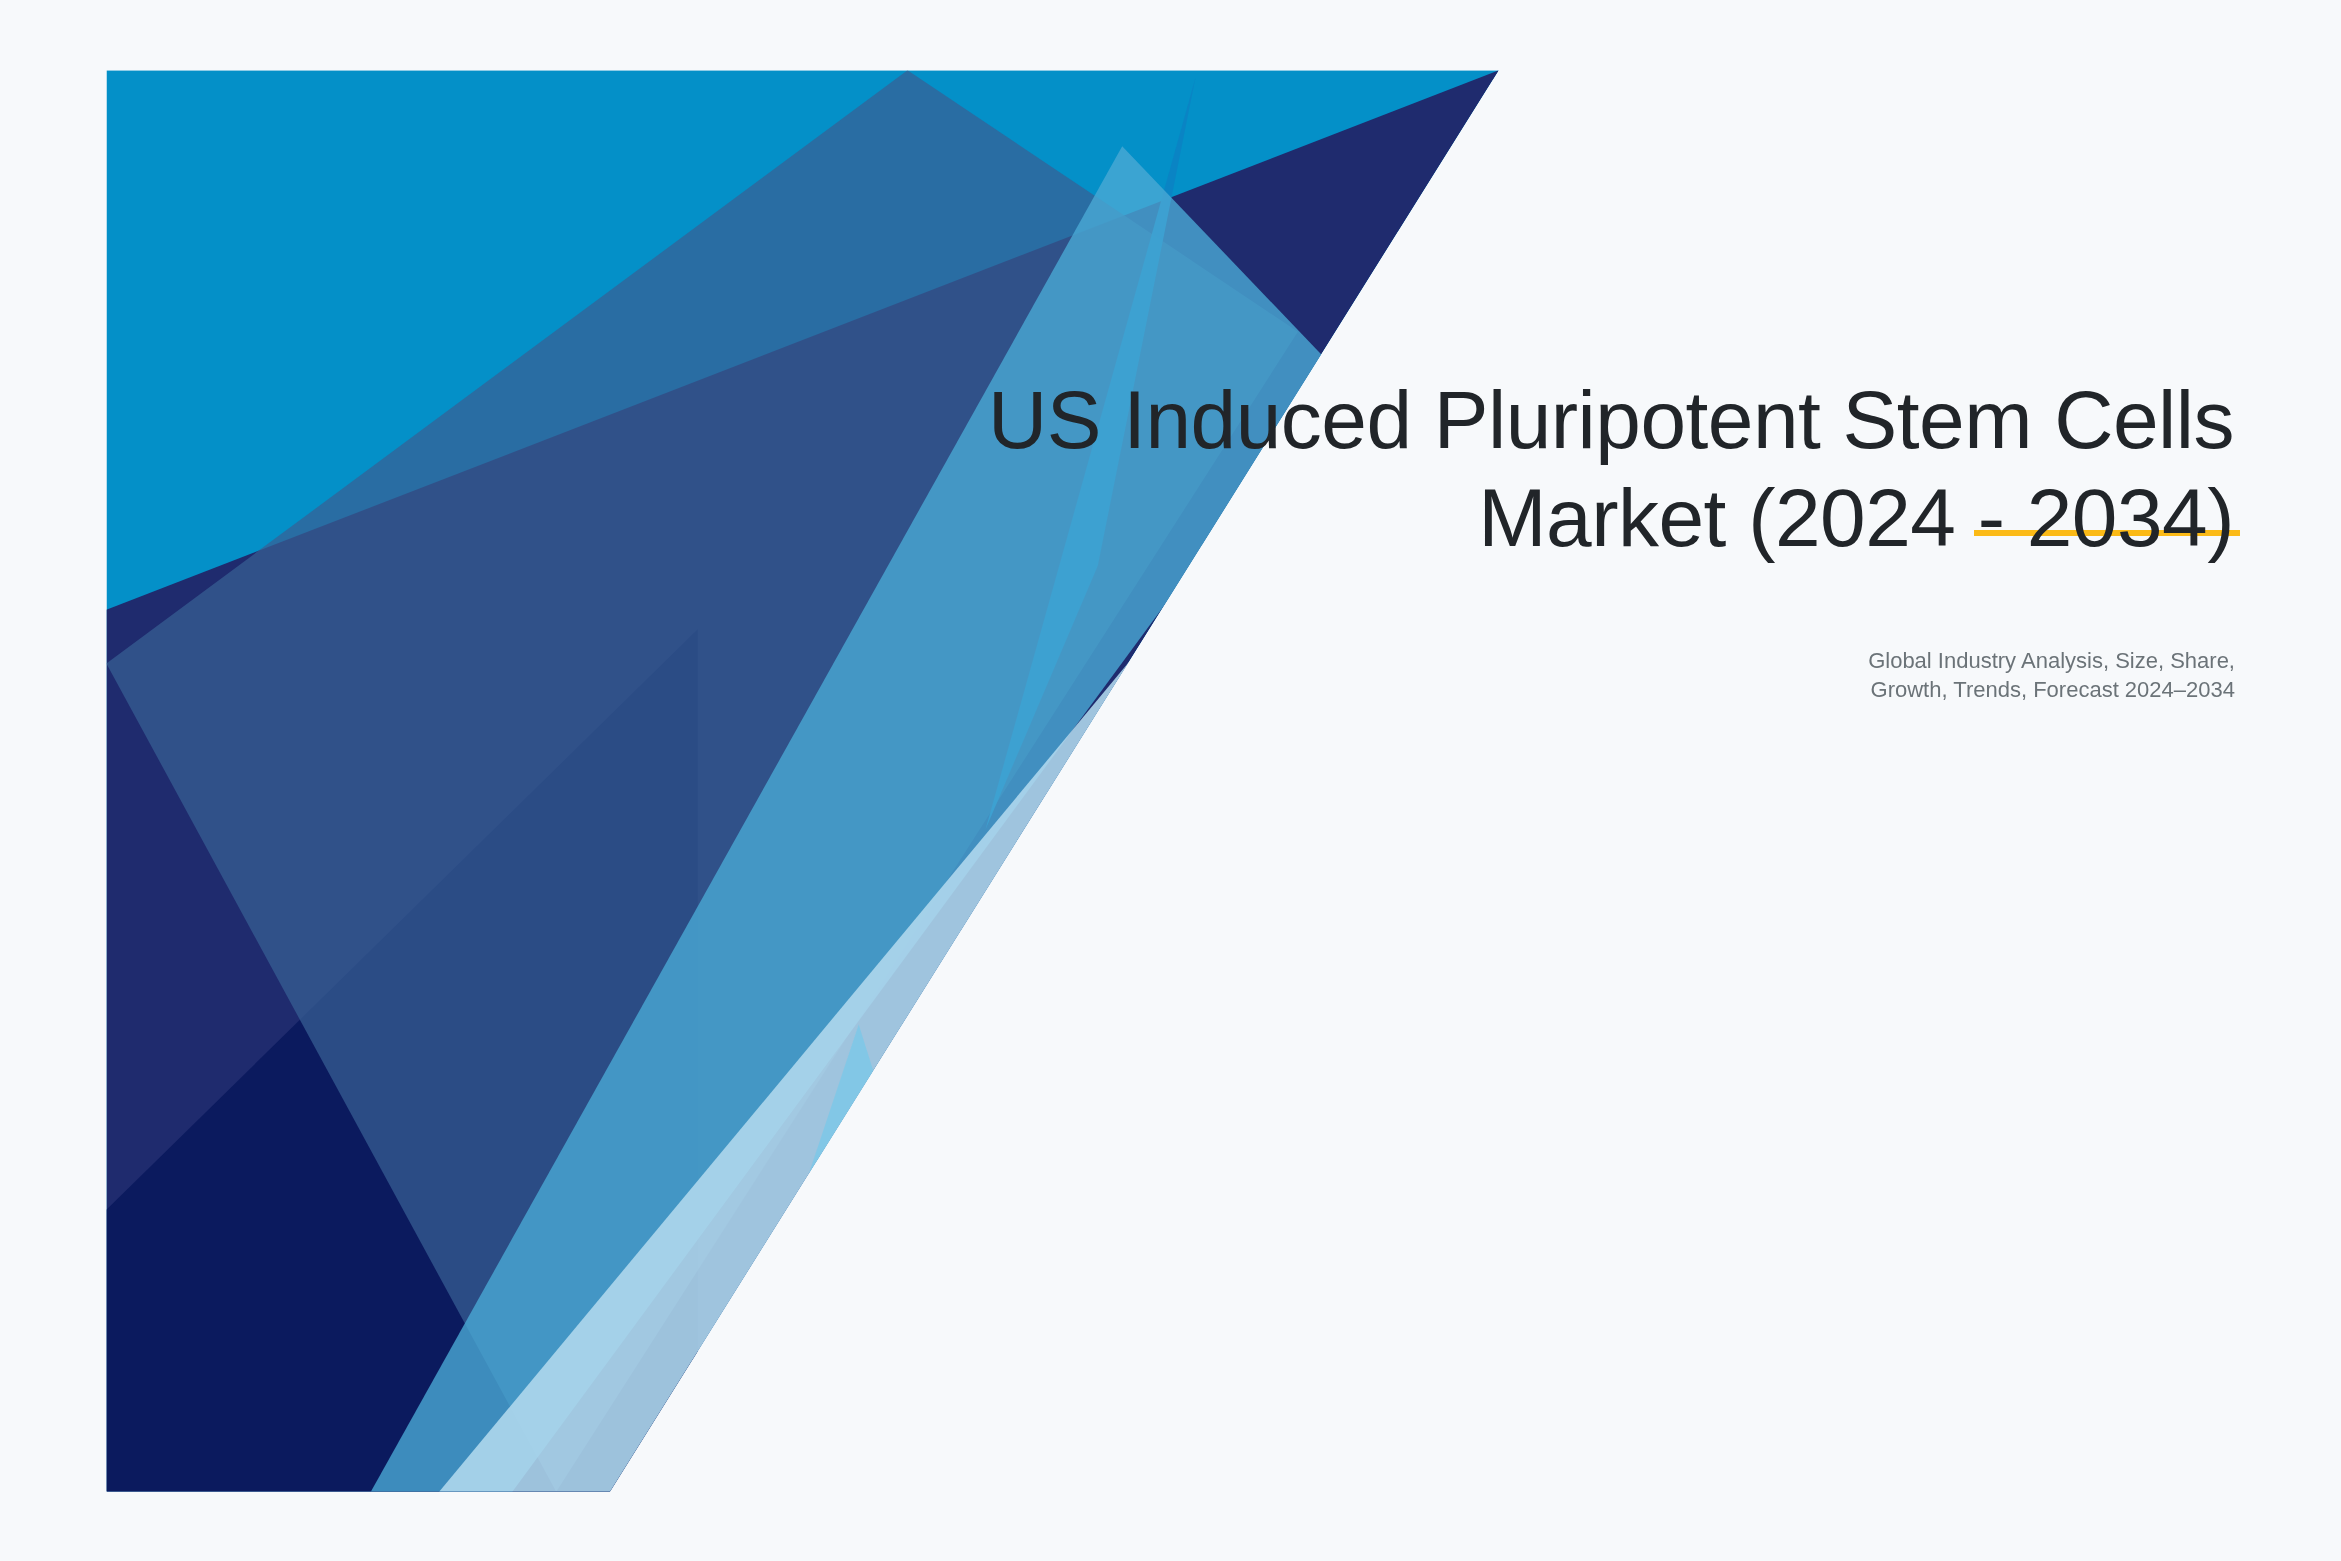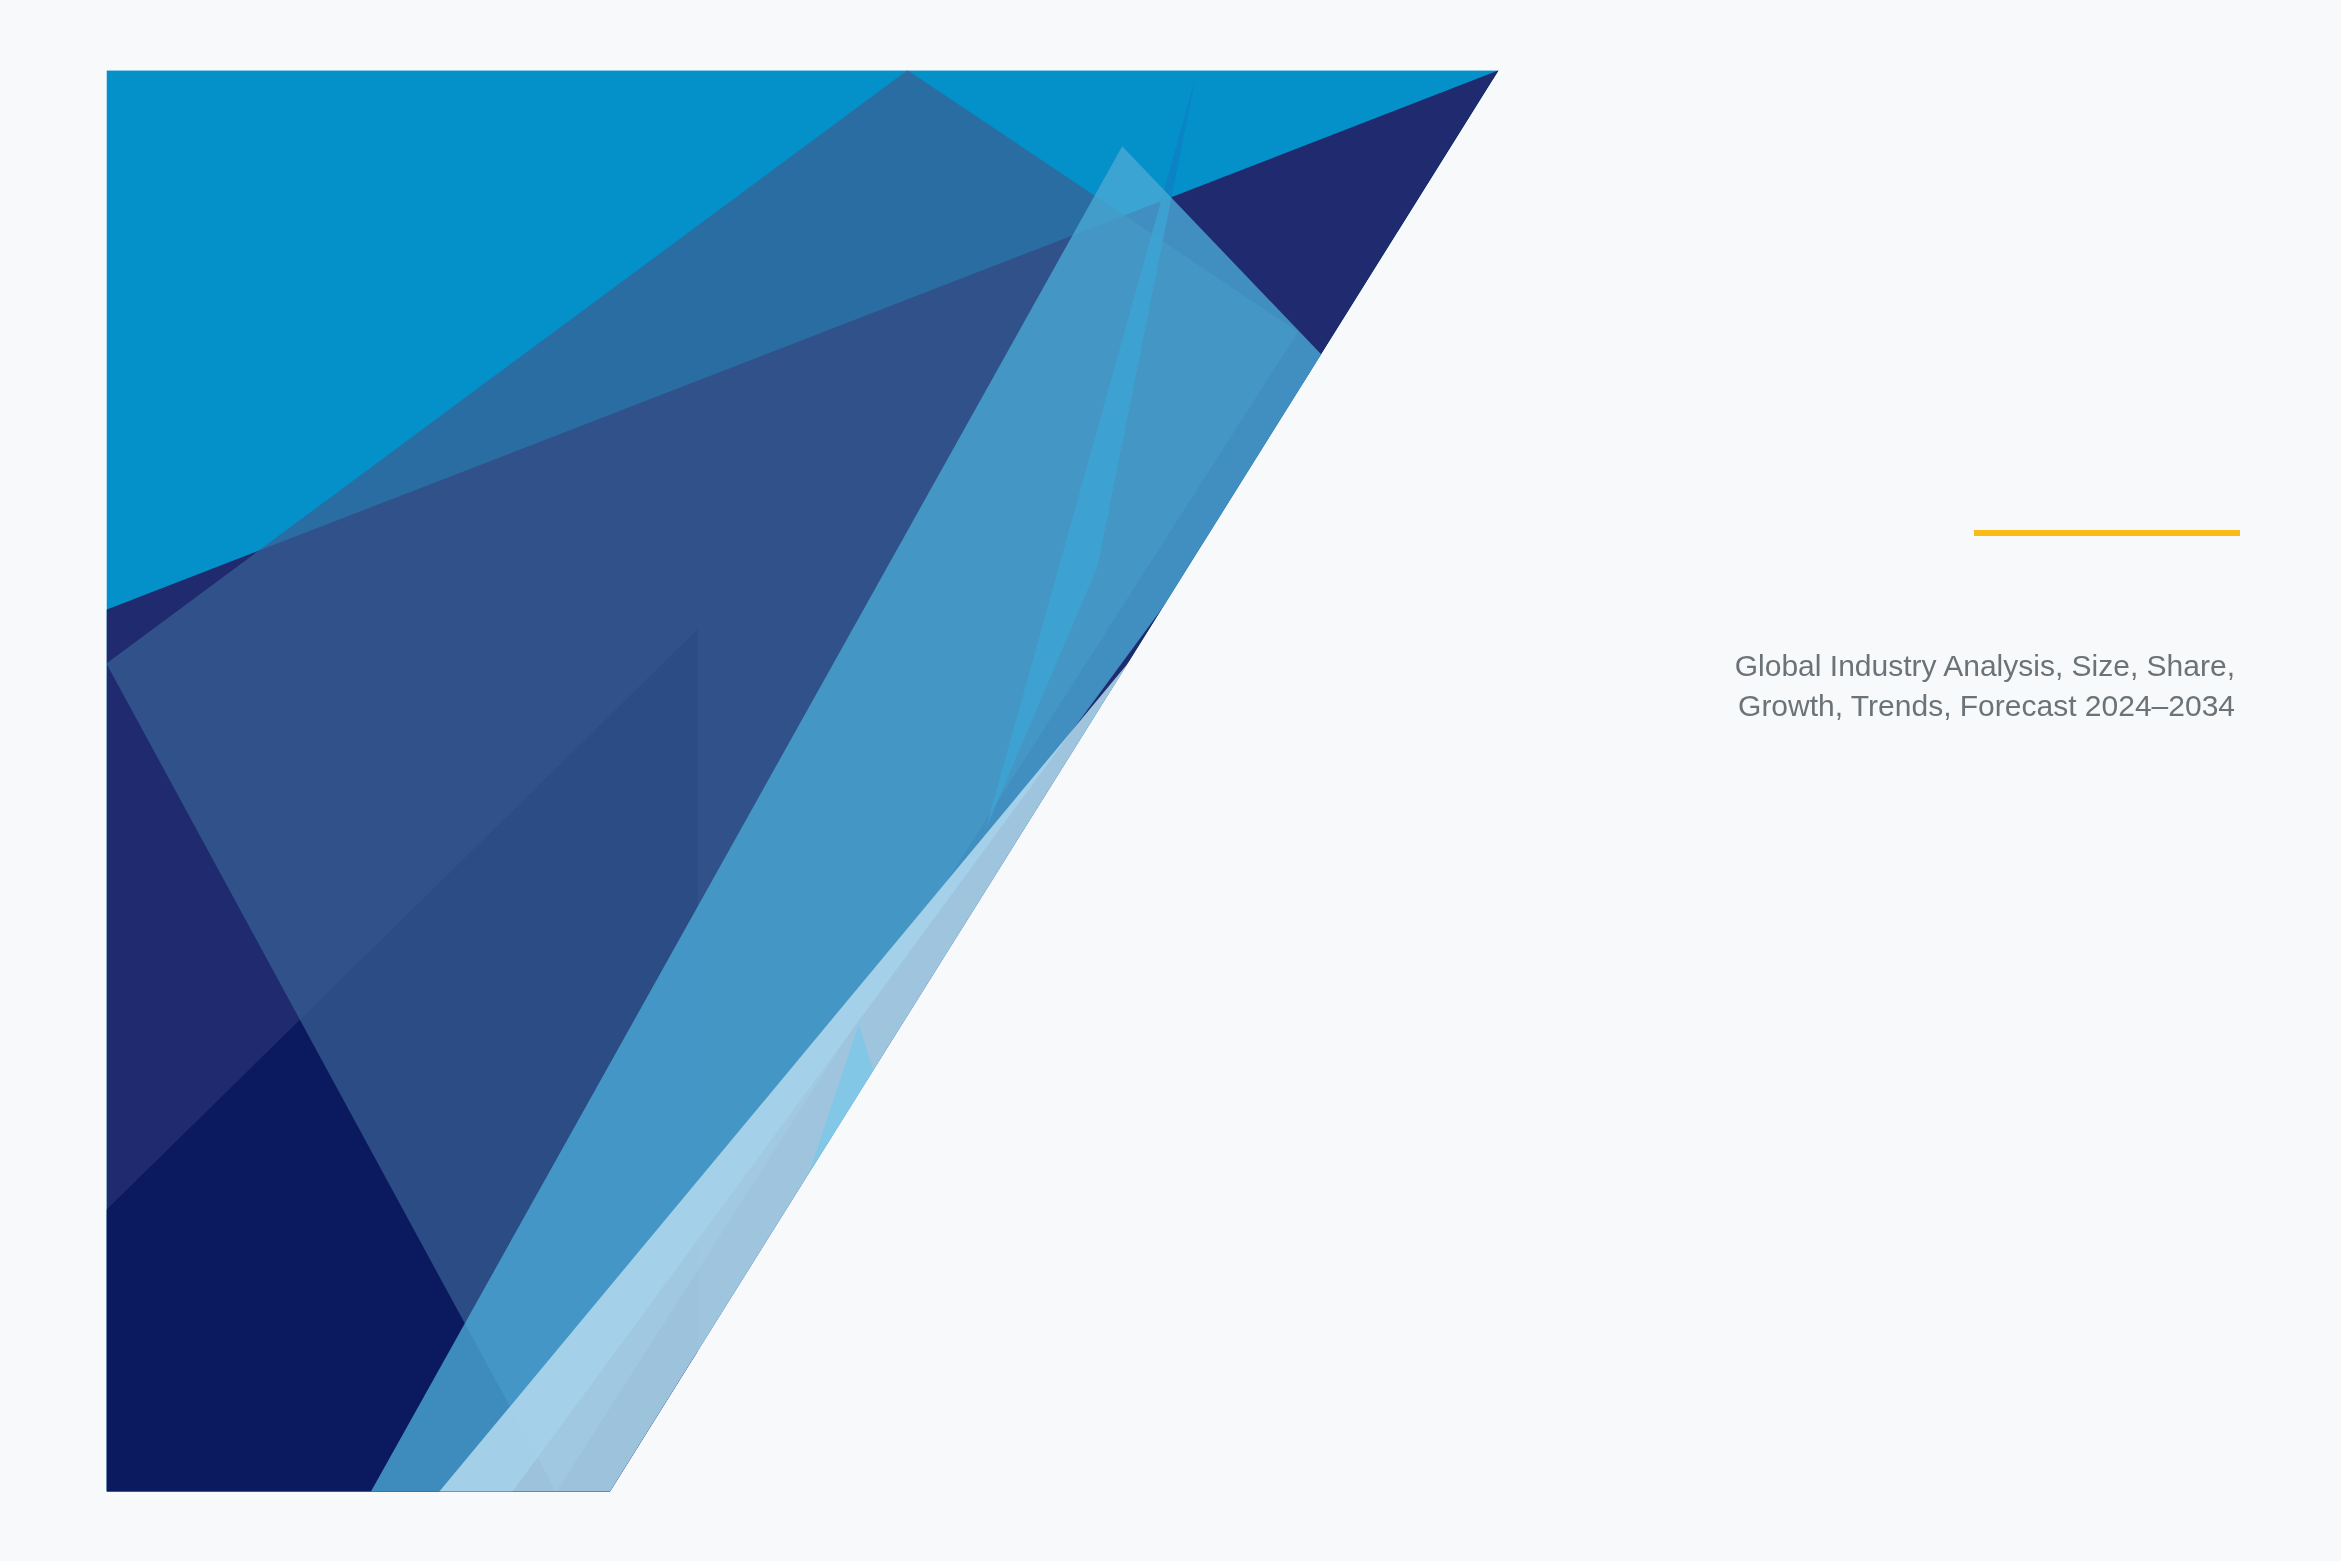--- a/index.html
+++ b/index.html
@@ -52,21 +52,21 @@
     z-index: 2;
   }
   #subtitle {
     position: absolute;
     left: 1269px;
     top: 646px;
     width: 966px;
     margin: 0;
     text-align: right;
     font-family: "Liberation Sans", sans-serif;
-    font-size: 30px;
+    font-size: 22px;
     font-weight: 400;
     line-height: 1.34;
     color: #6b7378;
     white-space: pre-line;
   }
 </style>
 </head>
 <body>
 
 <div id="page">
@@ -96,18 +96,22 @@
 
       <polygon points="2870,730 2330,3058 1640,3058" fill="#cde6f5" opacity="0.85"></polygon>
 
       <polygon points="1760,2100 2060,3058 1440,3058" fill="#7cc8e8" opacity="0.85"></polygon>
       <polygon points="1870,2240 1760,3058 1400,3058" fill="#9ed5ee" opacity="0.75"></polygon>
     </g>
   </svg>
 
   <div id="title-underline"></div>
 
+  <div id="text-block">
+    <h1 id="title">US Induced Pluripotent Stem Cells
+Market (2024 - 2034)</h1>
+  </div>
 
   <p id="subtitle">Global Industry Analysis, Size, Share,
 Growth, Trends, Forecast 2024–2034</p>
 
 </div>
 
 
 </body></html>

